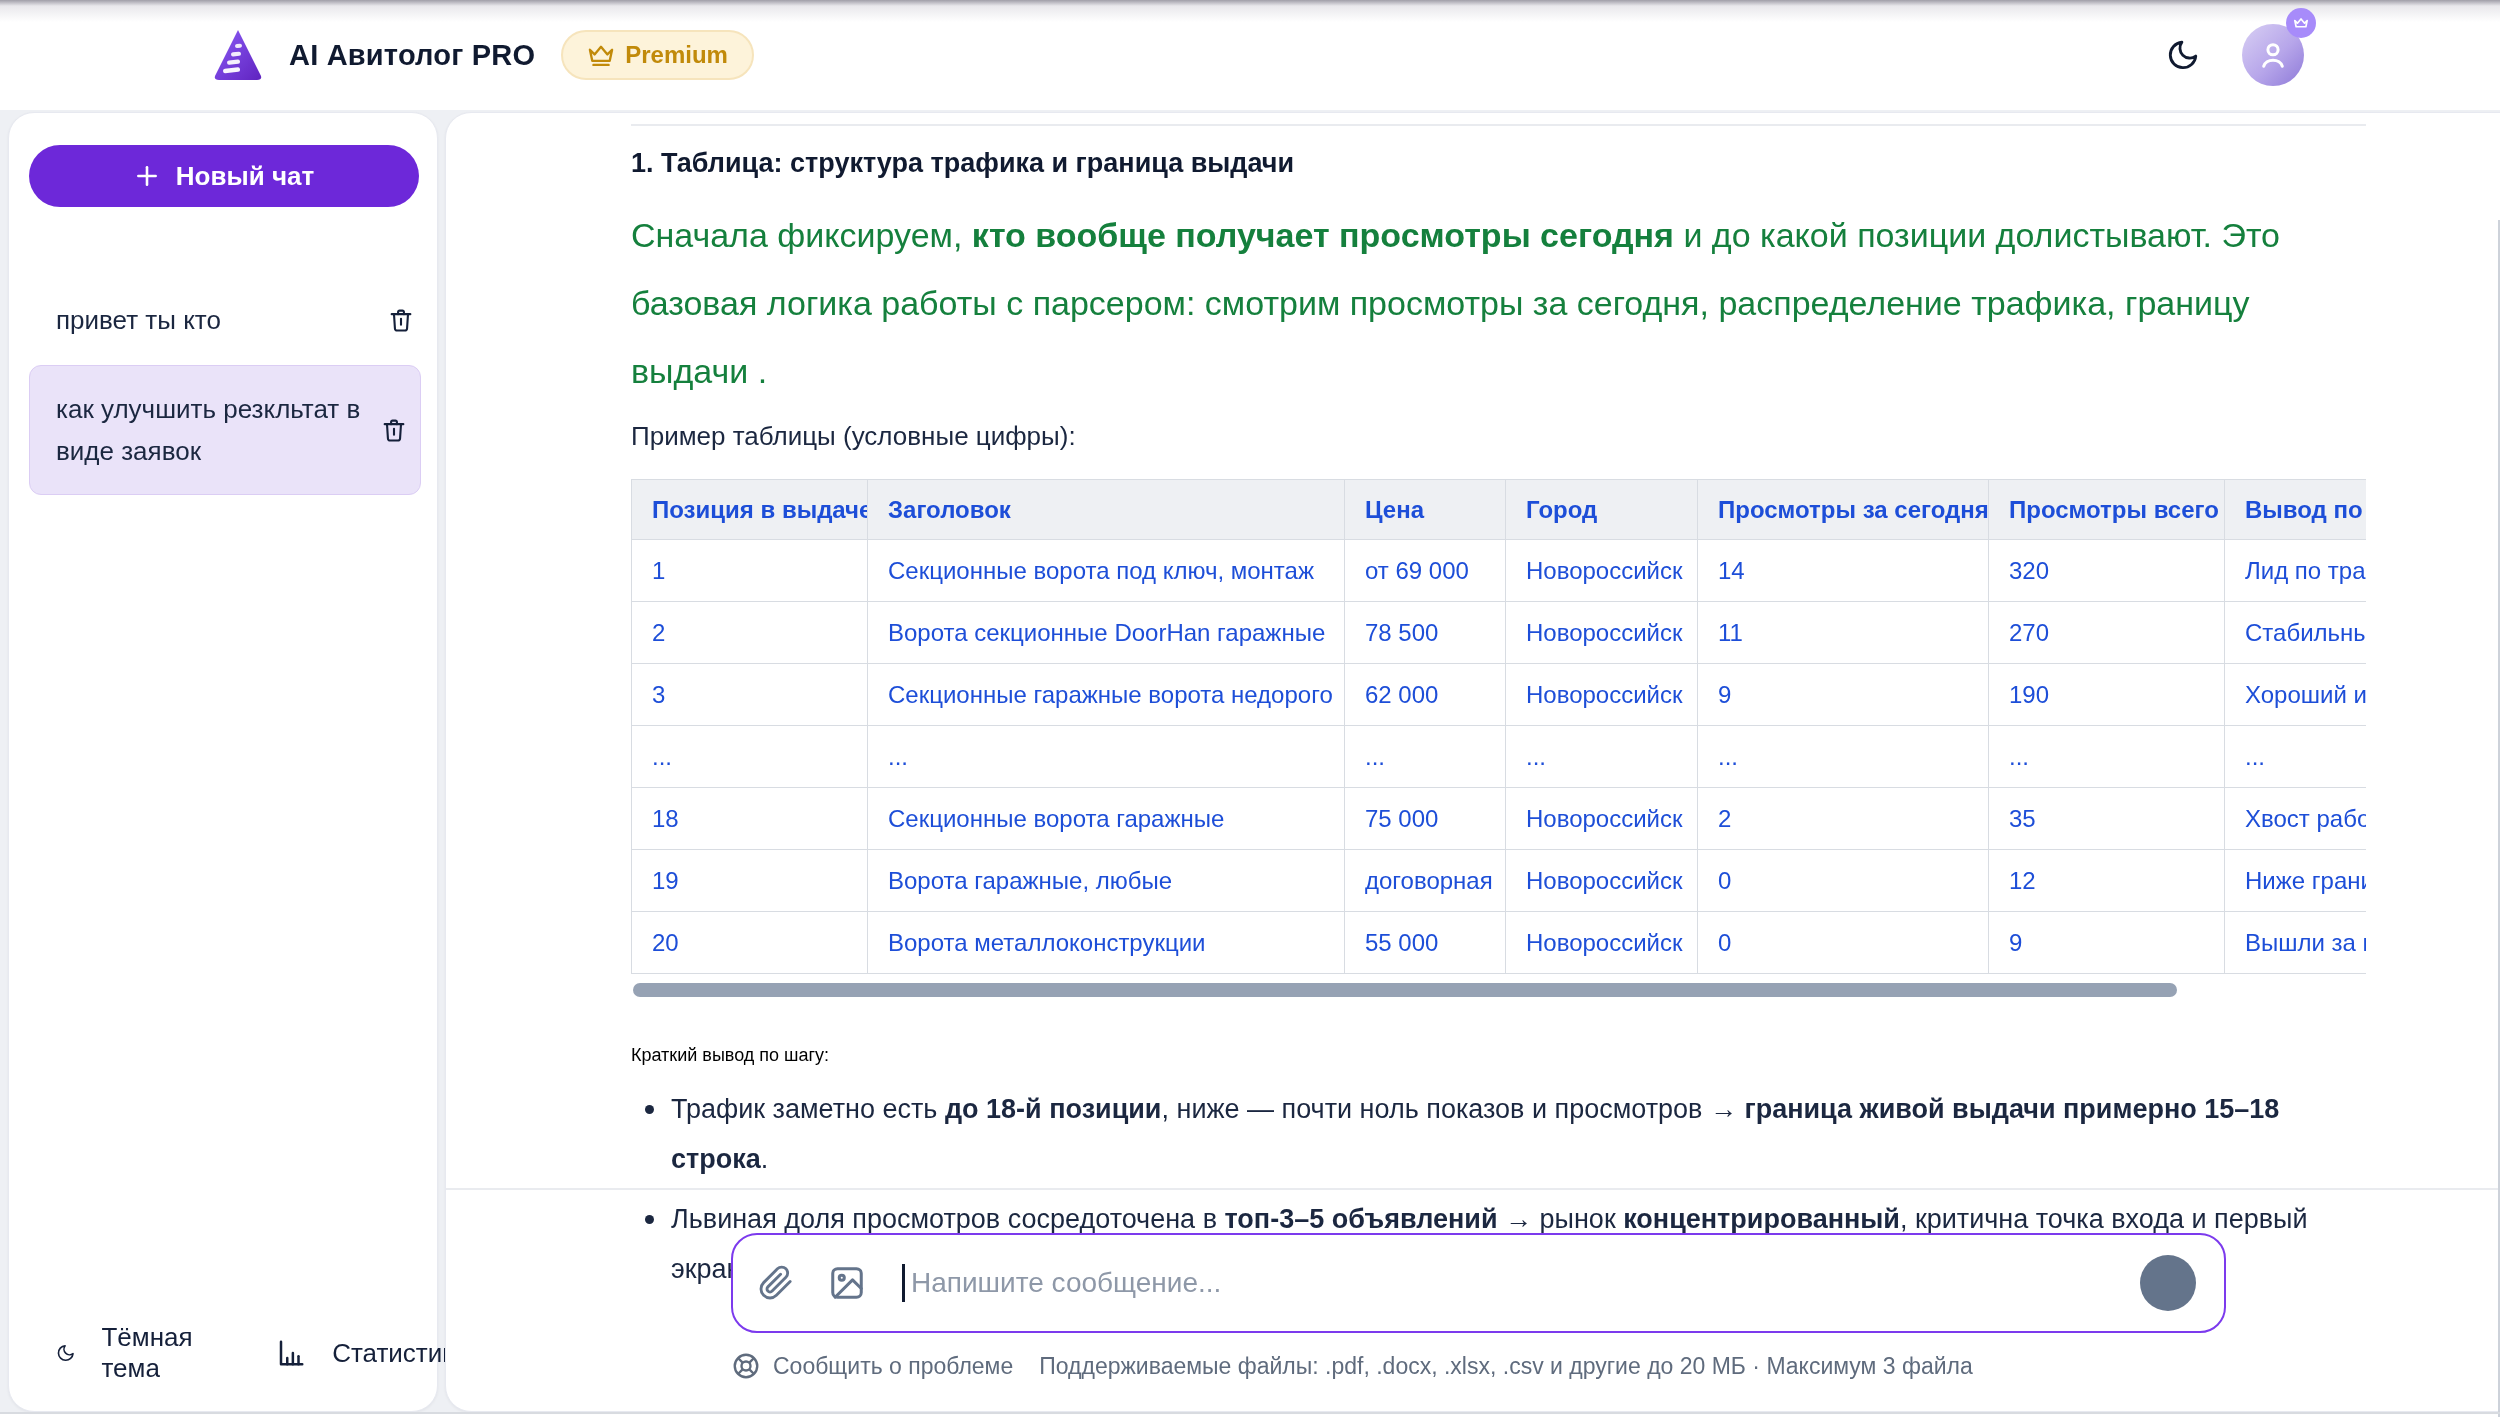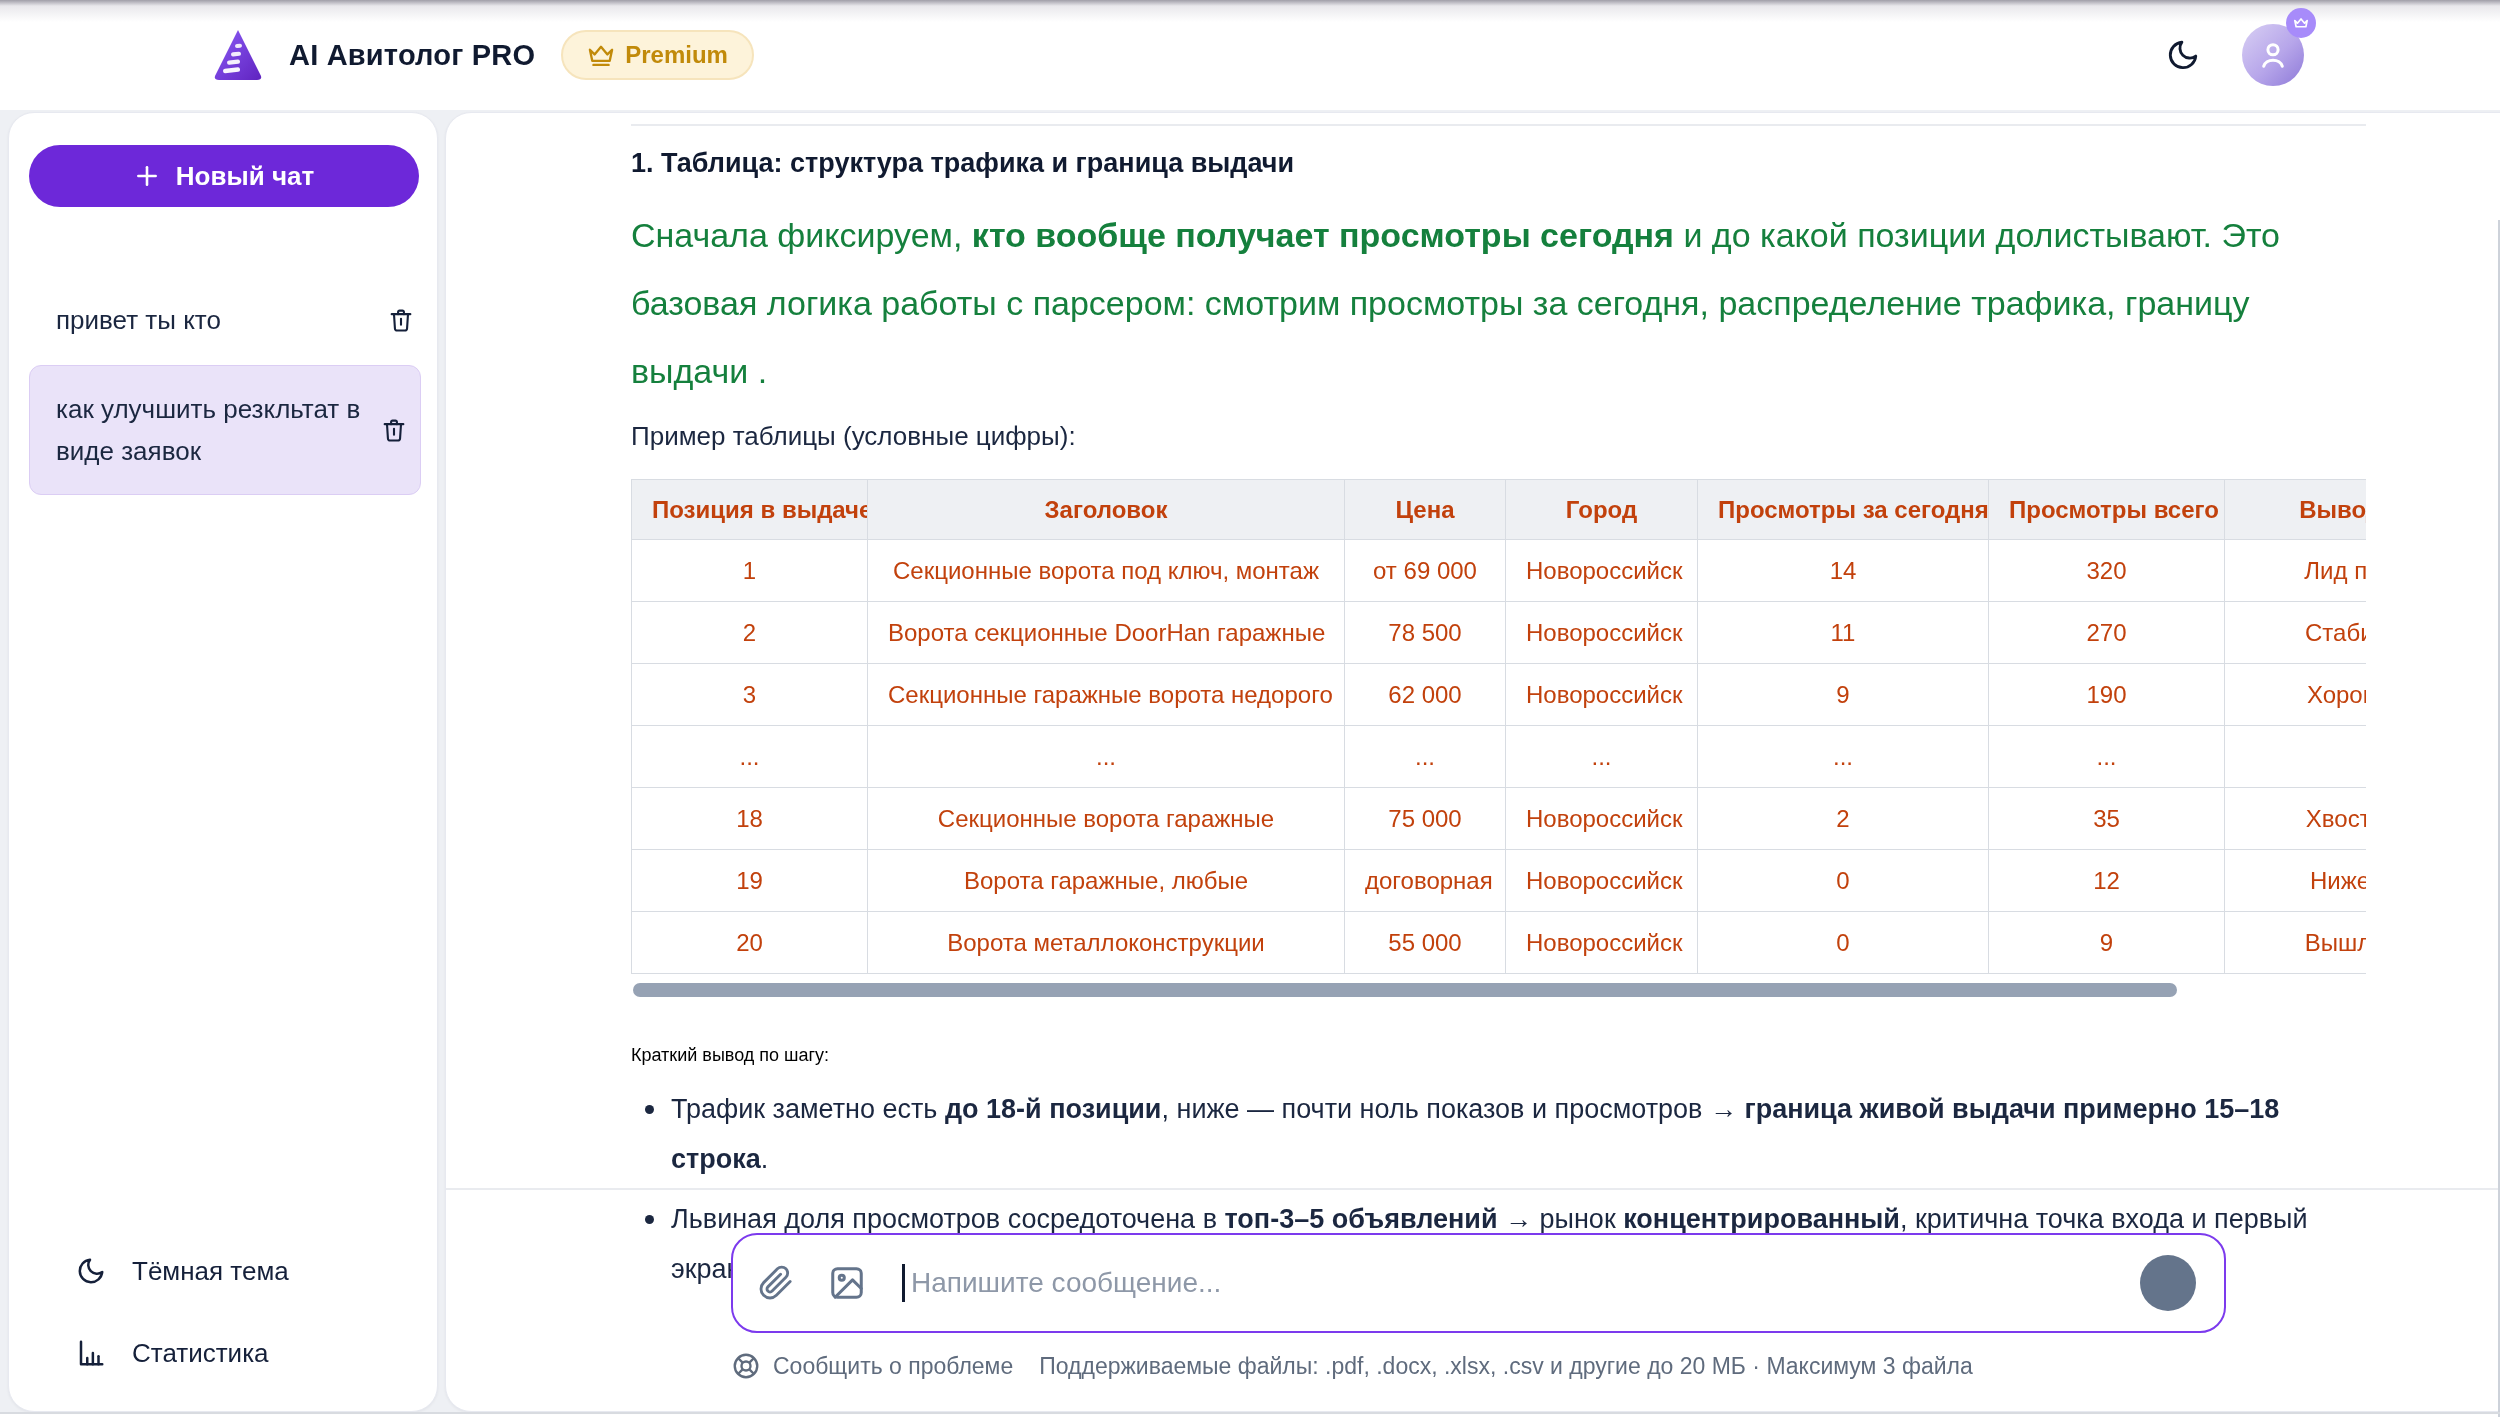--- a/index.html
+++ b/index.html
@@ -57,34 +57,34 @@
   }
   .chat-list { position:absolute; left:0; top:178px; width:430px; padding:0 18px 0 20px; display:flex; flex-direction:column; gap:16px; }
   .chat-row { display:flex; align-items:center; }
   .chat-row .title { flex:1; font-size:26px; line-height:42px; color:#1b2740; cursor:pointer; }
   .chat-row.plain { padding:8px 0 8px 27px; }
   .chat-row.selected {
     background:#eae3f9; border:1px solid #dbcdf4; border-radius:12px;
     padding:22px 6px 22px 26px;
   }
   .trash-btn { background:none; border:none; cursor:pointer; padding:6px; display:flex; }
-  .sidebar-footer { position:absolute; left:0; bottom:30px; width:430px; display:flex; flex-direction:column; gap:26px;margin-left:20px; }
+  .sidebar-footer { position:absolute; left:0; bottom:30px; width:430px; display:flex; flex-direction:row; gap:26px; }
   .foot-row { display:flex; align-items:center; gap:26px; height:56px; padding-left:47px; cursor:pointer; font-size:26px; font-weight:500; color:#15203a; }
 
   
   .main-card { left:445px; top:2px; width:2072px; height:1300px; border-radius:26px 0 0 26px; overflow:hidden; }
   .chat-scroll { position:absolute; left:0; top:0; width:2055px; height:1073px; padding:0 135px 0 185px; }
   .msg-divider { border:none; height:2px; background:#e9ebef; margin-top:11px; }
   .msg-heading { margin-top:22px; font-size:27px; font-weight:700; color:#101a30; }
   .msg-par { margin-top:22px; font-size:34px; line-height:68px; color:#15803d; max-width:1735px; }
   .msg-caption { margin-top:16px; font-size:26px; color:#1b2740; }
 
   .table-clip { margin-top:27px; width:1735px; overflow:hidden; }
   table { border-collapse:collapse; table-layout:fixed; width:1893px; }
-  th,td { border:1px solid #d8dce2; text-align:center; vertical-align:middle; padding:15px 20px; font-size:24px; line-height:29px; color:#c2410c; white-space:nowrap; overflow:hidden; }
+  th,td { border:1px solid #d8dce2; text-align:left; vertical-align:middle; padding:15px 20px; font-size:24px; line-height:29px; color:#1d4ed8; white-space:nowrap; overflow:hidden; }
   thead th { background:#eef0f3; font-weight:700; height:59px; }
   tbody td { background:#ffffff; height:62px; }
 
   .h-scrollbar { margin-top:9px; width:1735px; height:14px; position:relative; }
   .h-thumb { position:absolute; left:2px; top:0; width:1544px; height:14px; border-radius:7px; background:#96a2b4; cursor:pointer; }
 
   .summary-title { margin-top:48px; font-size:18px; color:#000000; }
   .bullets { margin-top:18px; list-style:none; max-width:1740px; }
   .bullets li { position:relative; padding-left:40px; font-size:27px; line-height:50px; color:#1b2740; margin-bottom:10px; }
   .bullets li::before { content:""; position:absolute; left:14px; top:21px; width:9px; height:9px; border-radius:50%; background:#1b2740; }

